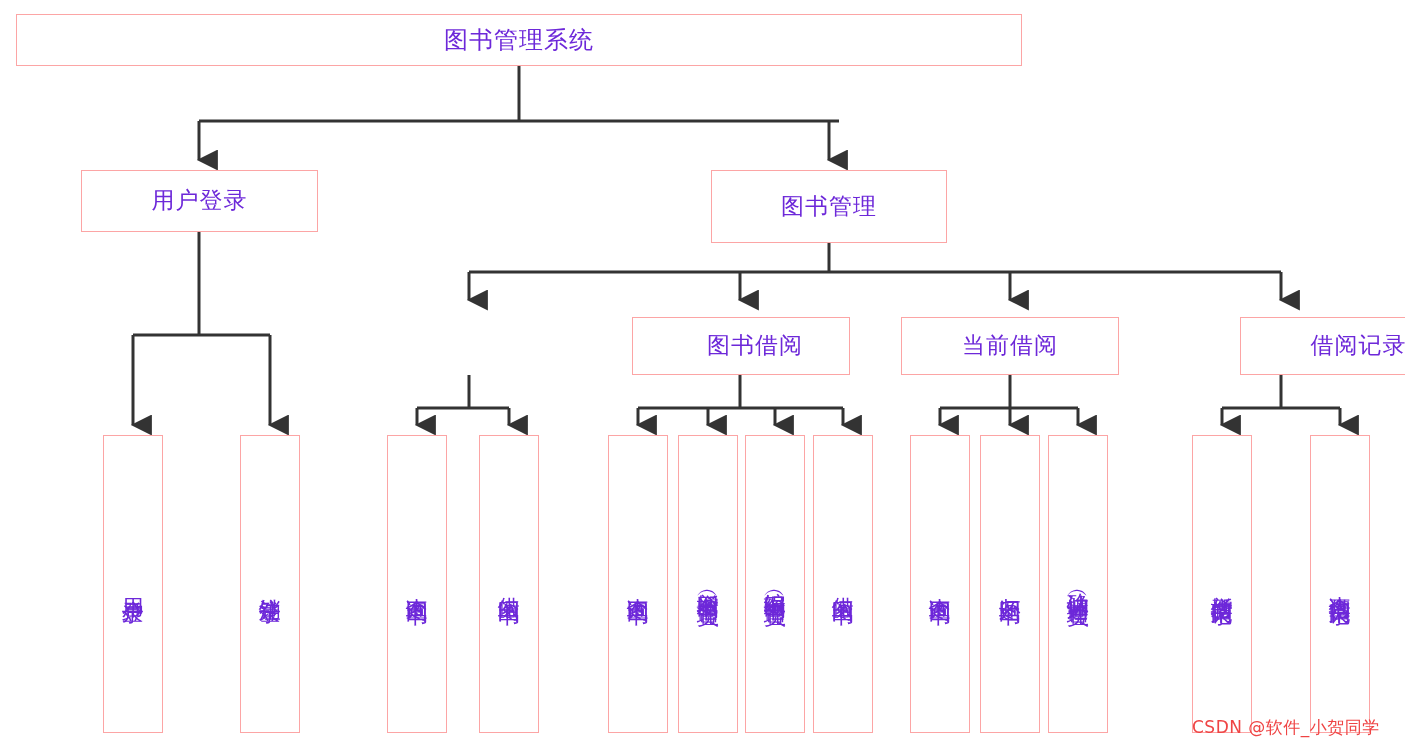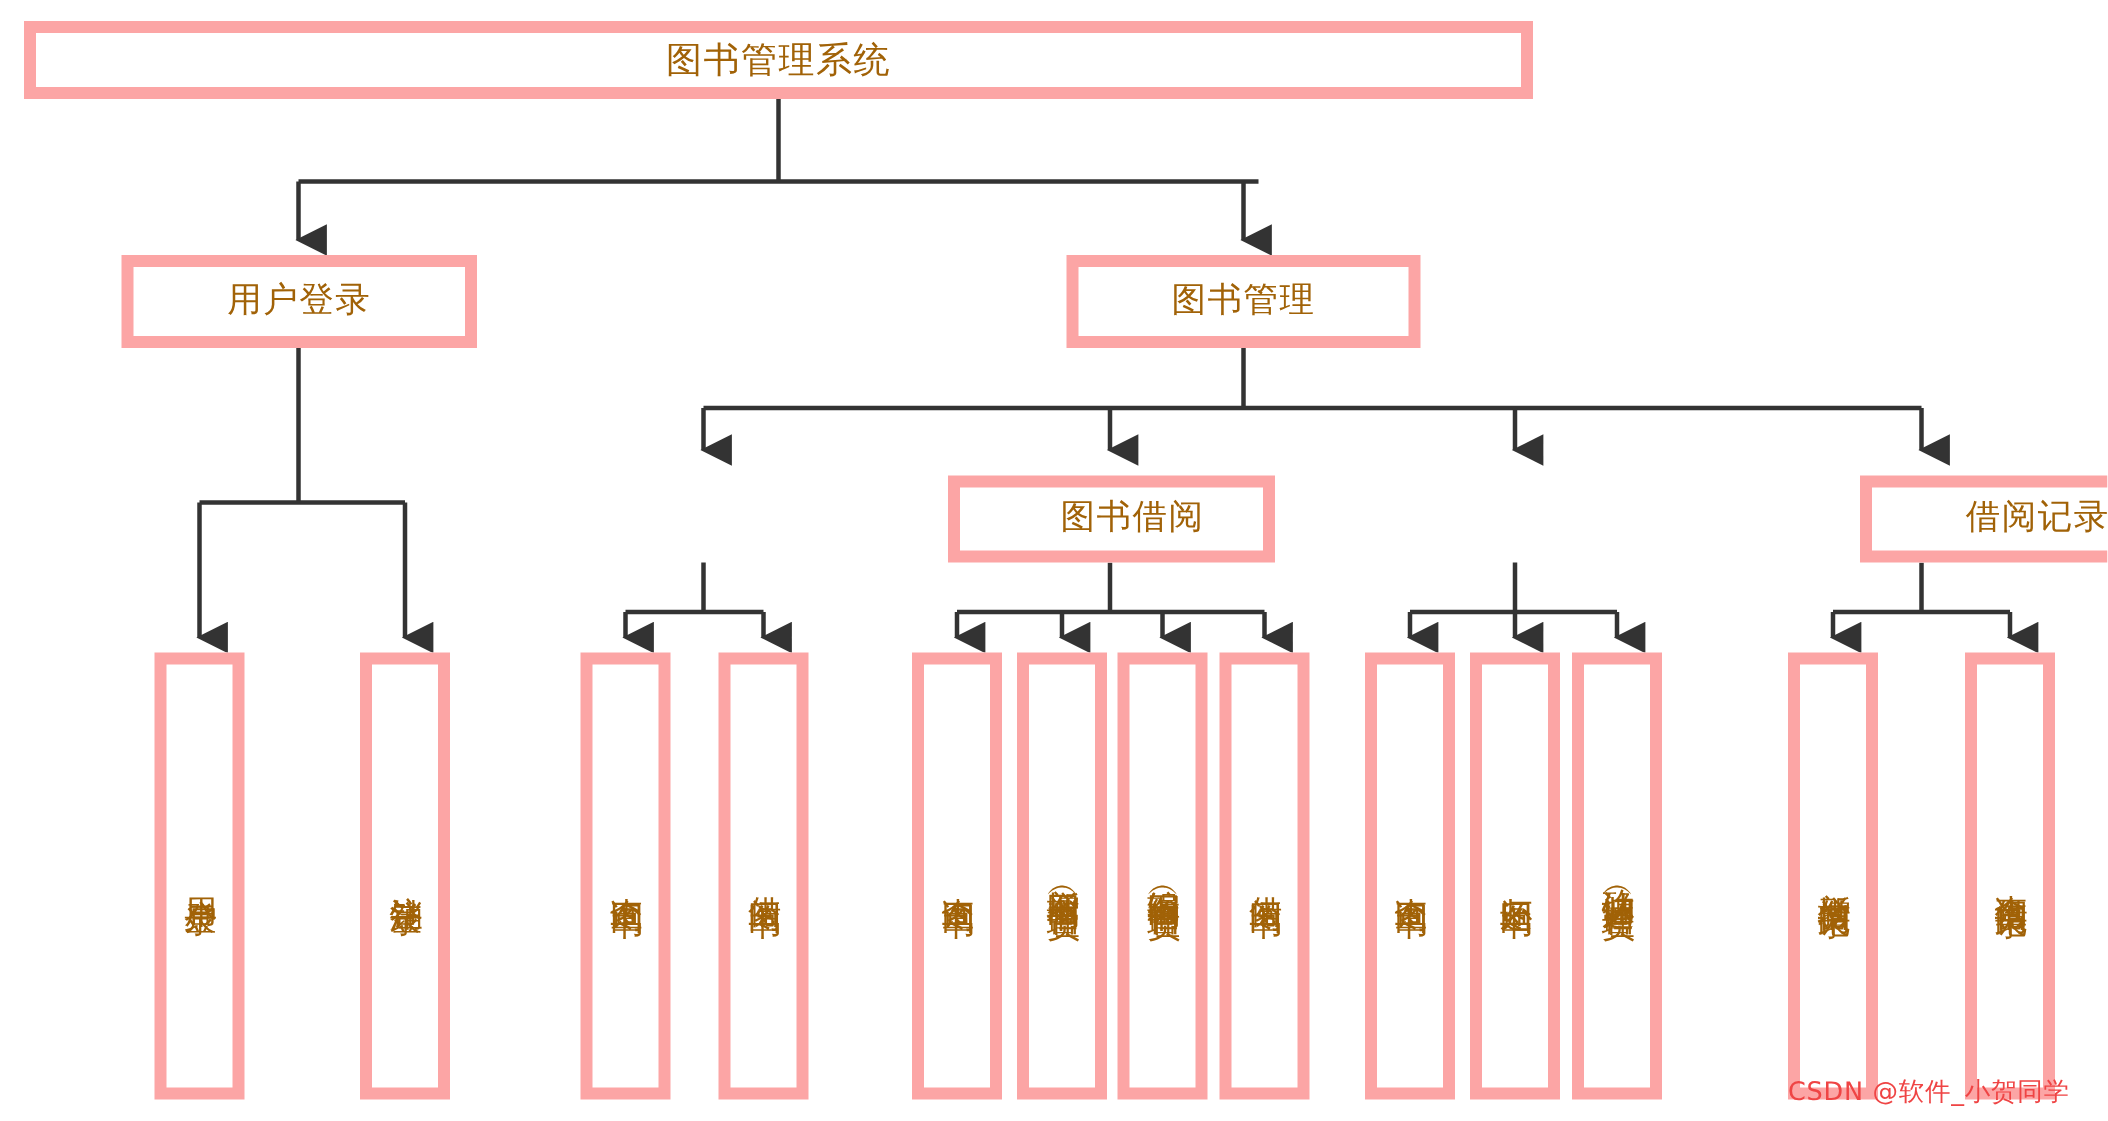--- a/index.html
+++ b/index.html
@@ -21,26 +21,26 @@
     position: absolute;
     left: 0;
     top: 0;
     width: 1405px;
     height: 747px;
     pointer-events: none;
   }
   .node {
     position: absolute;
     box-sizing: border-box;
-    border: 8px solid #fca5a5;
+    border: 1px solid #fca5a5;
     background: #ffffff;
     display: flex;
     align-items: center;
     justify-content: center;
-    color: #a16207;
+    color: #6d28d9;
     text-align: center;
   }
   .node.horiz {
     font-size: 23px;
     line-height: 1.2;
     letter-spacing: 1px;
   }
   .node.root {
     font-size: 24px;
   }
@@ -123,26 +123,29 @@
     </g>
   </svg>
 
   <div class="node horiz root" style="left:16px; top:14px; width:1006px; height:52px;">
     <span>图书管理系统</span>
   </div>
 
   <div class="node horiz" style="left:81px; top:170px; width:237px; height:62px;">
     <span>用户登录</span>
   </div>
-  <div class="node horiz" style="left:711px; top:170px; width:236px; height:62px;">
+  <div class="node horiz" style="left:711px; top:170px; width:236px; height:73px;">
     <span>图书管理</span>
   </div>
 
   <div class="node horiz" style="left:632px; top:317px; width:218px; height:58px;padding-left:28px;">
     <span>图书借阅</span>
+  </div>
+  <div class="node horiz" style="left:901px; top:317px; width:218px; height:58px;">
+    <span>当前借阅</span>
   </div>
   <div class="node horiz" style="left:1240px; top:317px; width:237px; height:58px;">
     <span>借阅记录</span>
   </div>
 
   <div class="node leaf" style="left:103px; top:435px; width:60px; height:298px;">
     <span class="vtext">用户登录</span>
   </div>
   <div class="node leaf" style="left:240px; top:435px; width:60px; height:298px;">
     <span class="vtext">注销登录</span>

